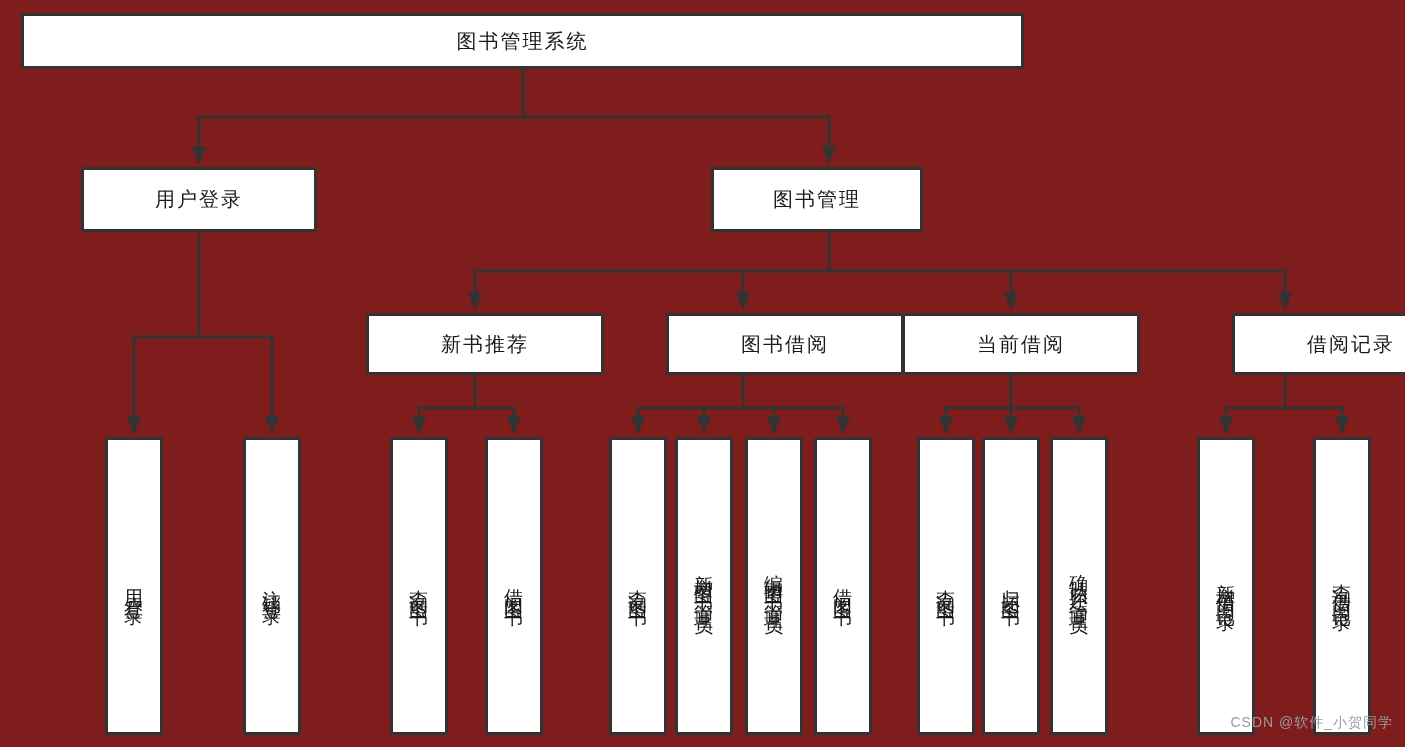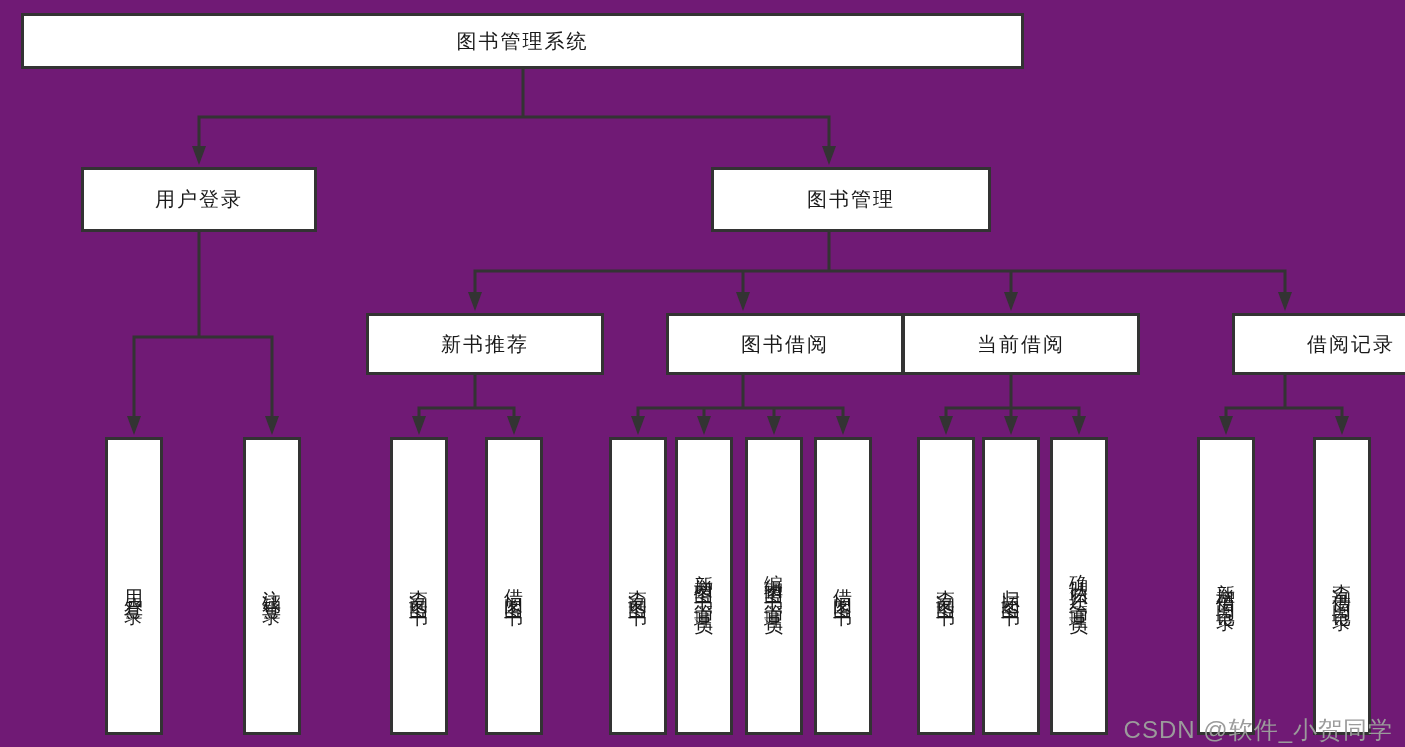--- a/index.html
+++ b/index.html
@@ -5,21 +5,21 @@
   html, body {
     margin: 0;
     padding: 0;
     background: #ffffff;
     font-family: "Liberation Sans", sans-serif;
   }
   #canvas {
     position: relative;
     width: 1405px;
     height: 747px;
-    background: #701a75;
+    background: #7f1d1d;
     overflow: hidden;
   }
   #connectors {
     position: absolute;
     left: 0;
     top: 0;
     width: 1405px;
     height: 747px;
   }
   .box {
@@ -32,21 +32,21 @@
     justify-content: center;
     color: #1a1a1a;
   }
   .hlabel {
     font-size: 20px;
     letter-spacing: 2px;
     white-space: nowrap;
   }
   .root  { left: 21px;  top: 13px;  width: 1003px; height: 56px; }
   .lvl2a { left: 81px;  top: 167px; width: 236px;  height: 65px; }
-  .lvl2b { left: 711px; top: 167px; width: 280px;  height: 65px; }
+  .lvl2b { left: 711px; top: 167px; width: 212px;  height: 65px; }
   .lvl3  { top: 313px; width: 238px; height: 62px; }
   .l3a { left: 366px; }
   .l3b { left: 634px; margin-left: 32px; }
   .l3c { left: 902px; }
   .l3d { left: 1232px; }
   .leaf {
     top: 437px;
     width: 58px;
     height: 298px;
     border-width: 3px;
@@ -56,21 +56,21 @@
     text-orientation: mixed;
     font-size: 19px;
     letter-spacing: 6px;
     line-height: 1;
     white-space: nowrap;
   }
   .watermark {
     position: absolute;
     right: 12px;
     top: 714px;
-    font-size: 24px;
+    font-size: 14px;
     color: #9b9b9b;
     letter-spacing: 1px;
     white-space: nowrap;
   }
 </style>
 </head>
 <body>
 
 <div id="canvas">
 

